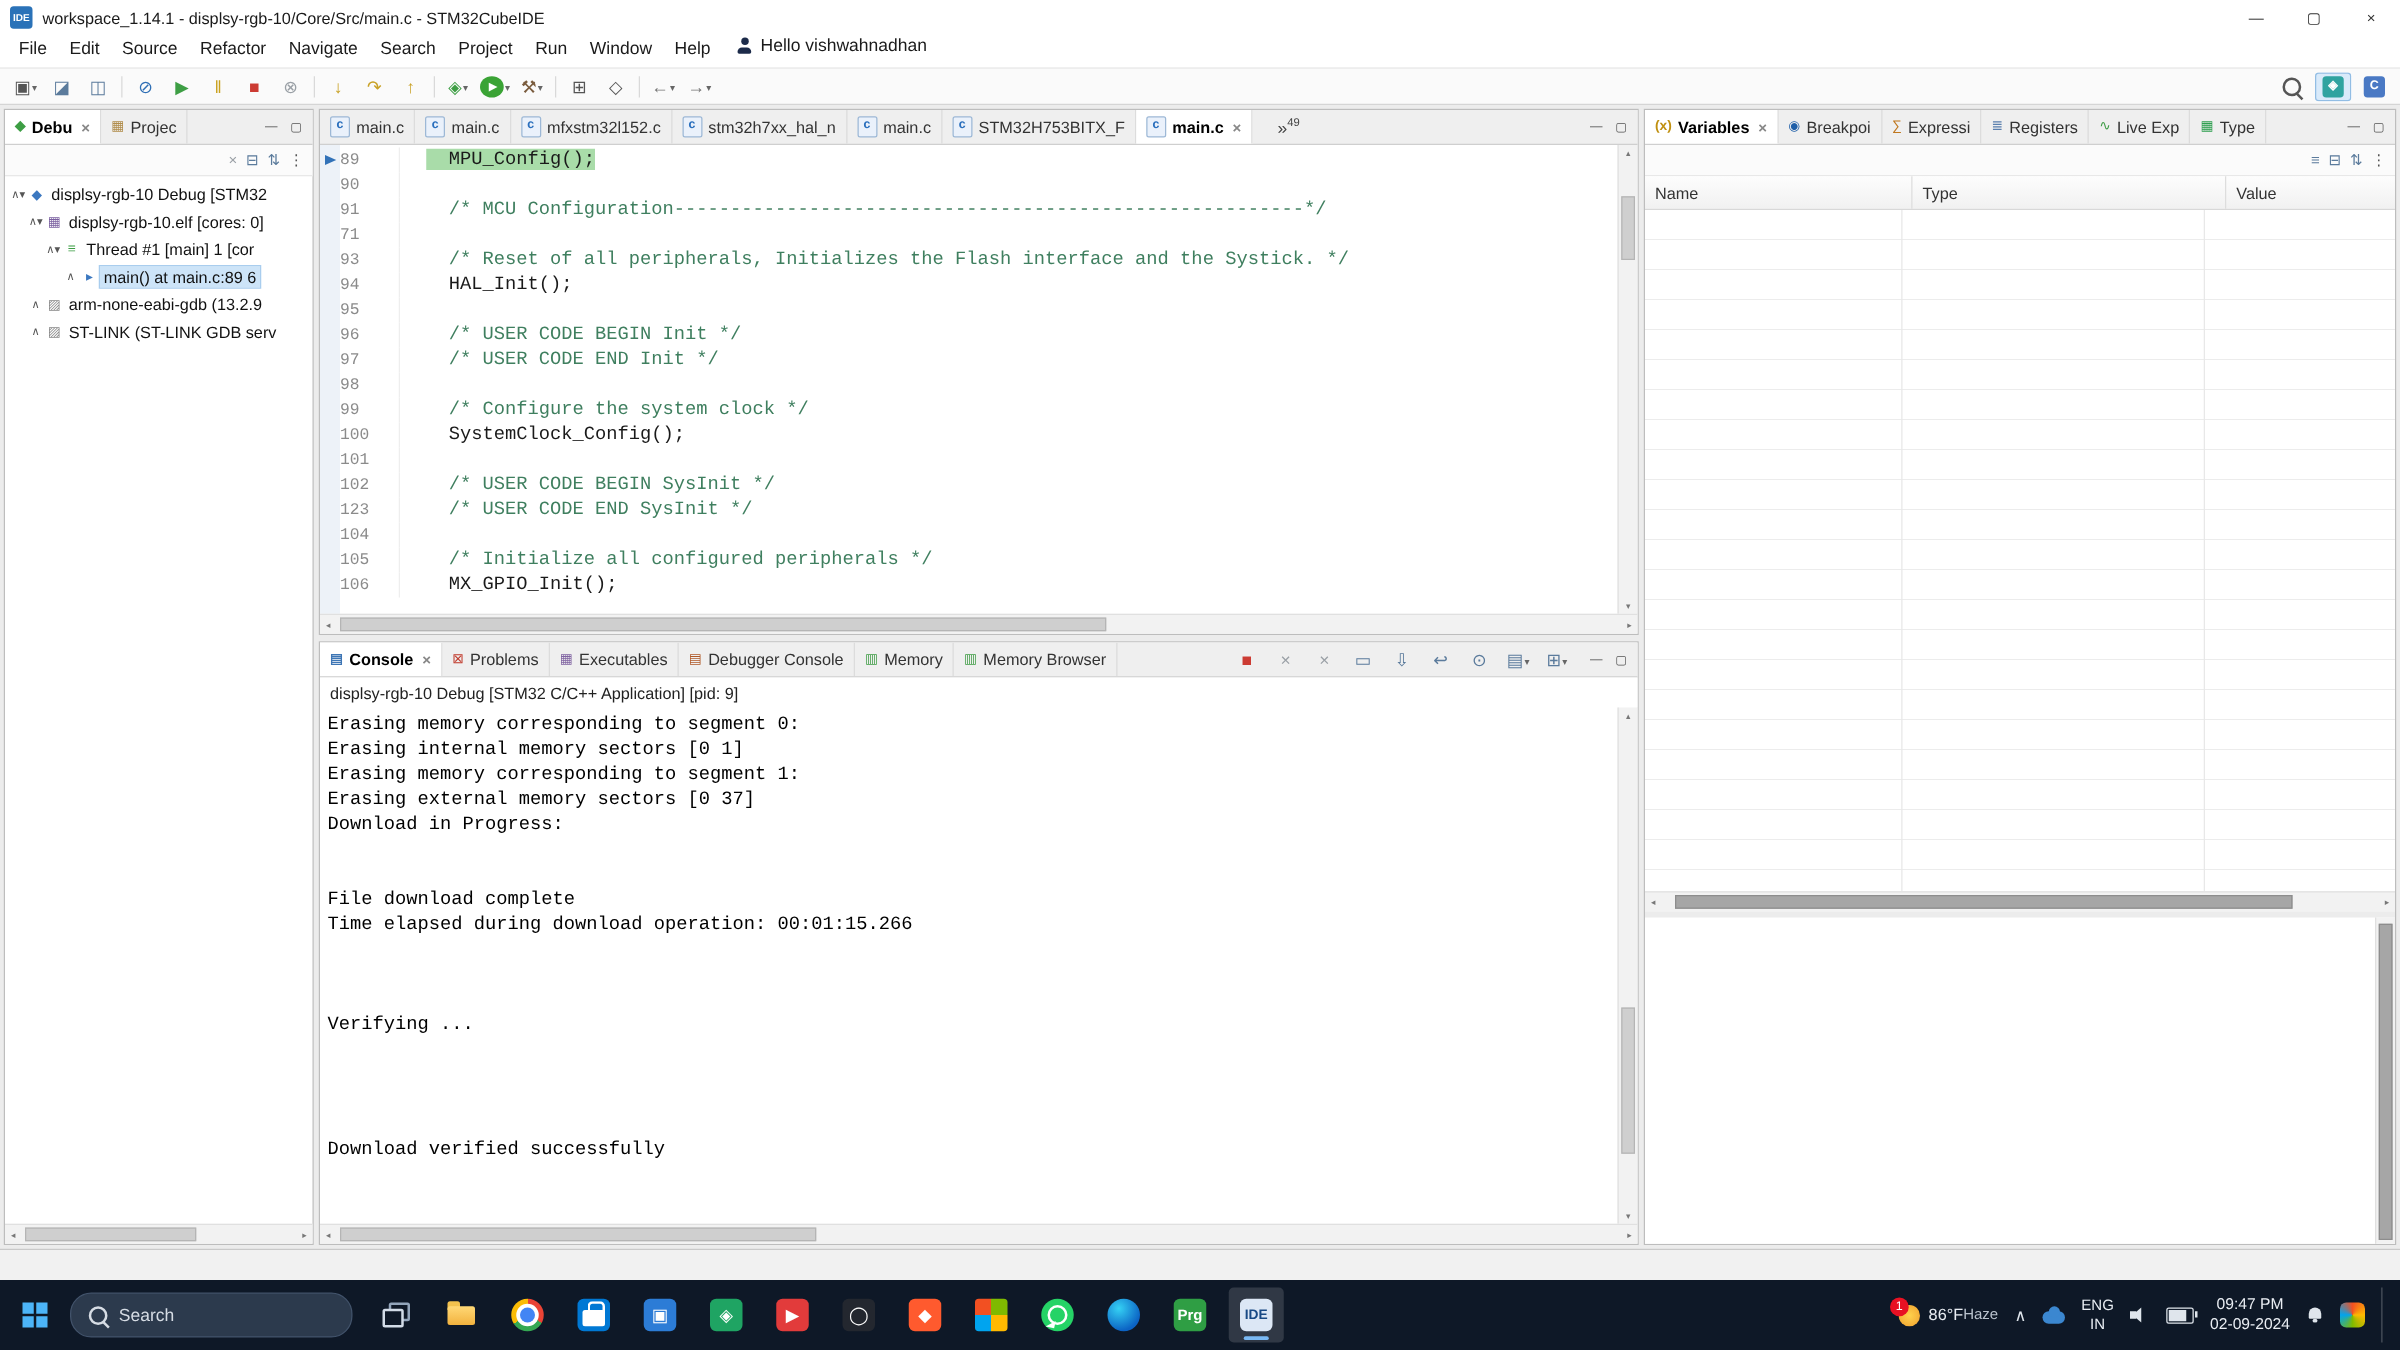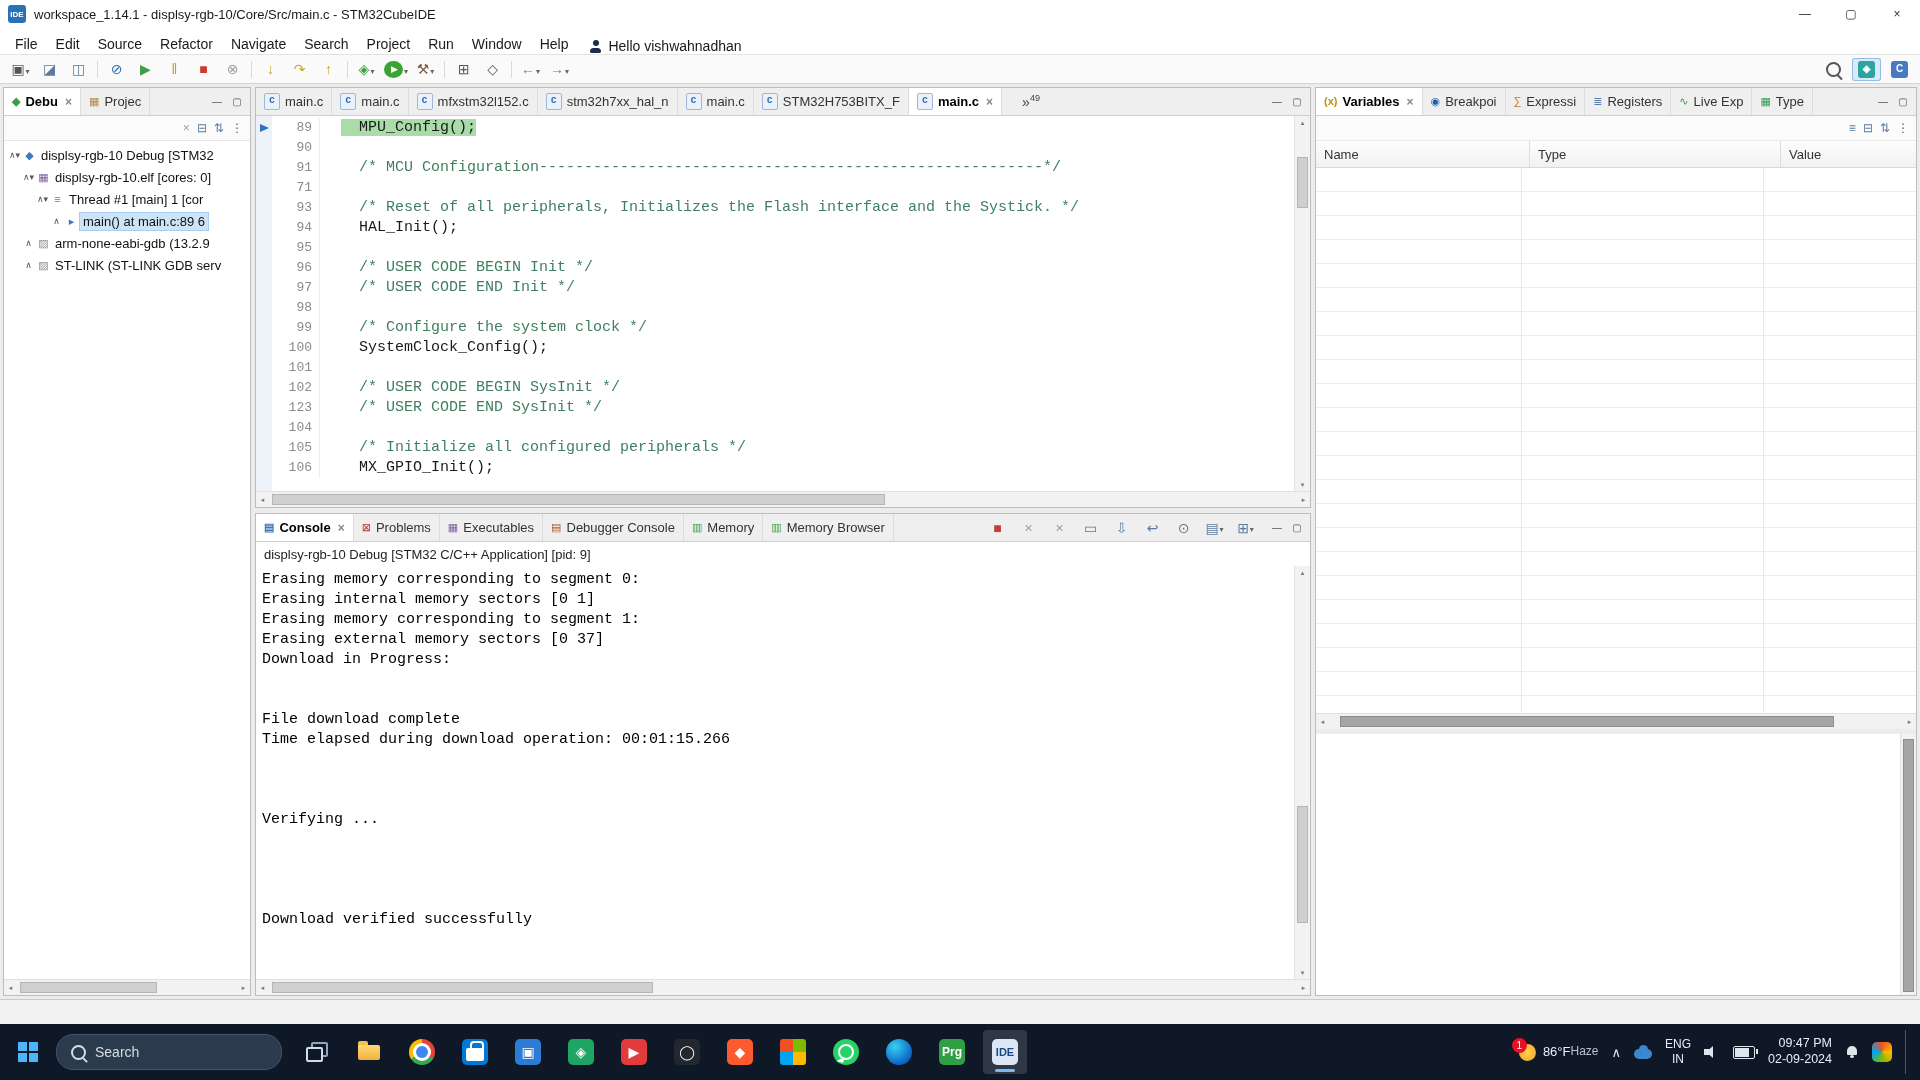--- a/index.html
+++ b/index.html
@@ -6,21 +6,21 @@
   body{width:1920px;height:1080px;overflow:hidden;background:#e8e8e8;font-family:"Liberation Sans",sans-serif;color:#1a1a1a}
   .screen{width:1920px;height:1080px;display:flex;flex-direction:column}
 
   
   .titlebar{height:28px;flex:none;background:#fff;display:flex;align-items:center;gap:8px;padding-left:8px;font-size:13px}
   .app-badge{width:18px;height:18px;border-radius:3px;background:#2a72b8;color:#fff;font-size:8px;font-weight:bold;display:grid;place-items:center;flex:none}
   .win-controls{margin-left:auto;display:flex;height:100%}
   .win-btn{width:46px;display:grid;place-items:center;font-size:12px;color:#333}
 
   
-  .menubar{height:26px;flex:none;background:#fff;border-bottom:1px solid #e2e2e2;display:flex;align-items:flex-end;padding-left:6px;font-size:14px}
+  .menubar{height:26px;flex:none;background:#fff;border-bottom:1px solid #e2e2e2;display:flex;align-items:flex-start;padding-left:6px;font-size:14px}
   .menu-item{padding:2px 9px;border-radius:3px}
   .mb-user{display:flex;align-items:center;gap:6px;margin-left:12px;font-size:14px}
   .person{width:13px;height:13px;position:relative;display:inline-block}
   .person::before{content:"";position:absolute;top:0;left:3.5px;width:6px;height:6px;border-radius:50%;background:#1c2b4a}
   .person::after{content:"";position:absolute;bottom:0;left:1px;width:11px;height:5px;border-radius:5px 5px 2px 2px;background:#1c2b4a}
 
   
   .toolbar{height:28px;flex:none;background:#fafafa;border-bottom:1px solid #d5d5d5;display:flex;align-items:center;padding:0 6px}
   .tb-btn{height:23px;min-width:23px;padding:0 3px;display:inline-flex;align-items:center;justify-content:center;border-radius:3px;flex:none}
   .tb-btn .g{font-size:14px;line-height:1}
@@ -68,21 +68,21 @@
   
   .ed-tabs .tab .ticon{width:14px;height:15px;background:#eaf1fb;border:1px solid #9db8d6;color:#2a6fbd;font-family:"Liberation Mono",monospace;font-weight:bold;font-size:10px;line-height:13px;text-align:center;border-radius:2px}
   .ovf{display:flex;align-items:center;margin-left:14px;color:#444;font-size:14px;padding:0 6px}
   .ovf sup{font-size:9px;margin-top:-7px}
   .editor-sec{height:419px;flex:none}
   .ed-main{flex:1;min-height:0;display:flex}
   .code-area{flex:1;min-width:0;overflow:hidden;background:linear-gradient(90deg,#edf2f8 0,#edf2f8 16px,#fff 16px);padding-top:2px}
   .code-line{display:flex;height:20px;font-family:"Liberation Mono",monospace;font-size:15px;line-height:20px;white-space:pre}
   .code-line .ann{width:16px;flex:none;position:relative}
   .code-line.current .ann::before{content:"";position:absolute;left:4px;top:6px;border-left:9px solid #3272b8;border-top:4px solid transparent;border-bottom:4px solid transparent}
-  .code-line .num{width:40px;flex:none;text-align:right;padding-right:7px;font-size:13px;color:#8b8b8b}
+  .code-line .num{width:40px;flex:none;padding-right:7px;font-size:13px;color:#8b8b8b}
   .code-line .fold{width:13px;flex:none;border-left:1px solid #eee}
   .code-line .txt{flex:1;min-width:0;padding-left:8px}
   .code-line.comment .t{color:#3F7F5F}
   .code-line.highlight .t{background:#a9dca9}
 
   
   .v-scroll{width:15px;flex:none;background:#f2f2f2;border-left:1px solid #e0e0e0;position:relative}
   .h-scroll{height:15px;flex:none;background:#f2f2f2;border-top:1px solid #e0e0e0;position:relative}
   .sb-up,.sb-down{position:absolute;left:0;right:0;height:13px;display:grid;place-items:center;font-size:7px;color:#777}
   .sb-up{top:0}.sb-down{bottom:0}
@@ -159,21 +159,21 @@
   .chev::before{content:"∧"}
   .cloud{width:18px;height:10px;border-radius:10px;background:#3b87d0;position:relative;margin-top:3px}
   .cloud::before{content:"";position:absolute;left:5px;top:-4px;width:9px;height:9px;background:#3b87d0;border-radius:50%}
   .lang{display:flex;flex-direction:column;align-items:center;font-size:12px;line-height:1.25}
   .vol{width:16px;height:14px;position:relative}
   .vol::before{content:"";position:absolute;left:0;top:4px;width:5px;height:6px;background:#dfe5ec}
   .vol::after{content:"";position:absolute;left:2px;top:1px;border-right:7px solid #dfe5ec;border-top:6px solid transparent;border-bottom:6px solid transparent}
   .batt{width:20px;height:11px;border:1px solid #dfe5ec;border-radius:2px;position:relative}
   .batt::before{content:"";position:absolute;left:1px;top:1px;bottom:1px;width:70%;background:#dfe5ec}
   .batt::after{content:"";position:absolute;right:-4px;top:2px;width:2px;height:5px;background:#dfe5ec}
-  .clock{display:flex;flex-direction:column;align-items:flex-end;font-size:12.5px;line-height:1.25}
+  .clock{display:flex;flex-direction:column;align-items:center;font-size:12.5px;line-height:1.25}
   .bell{width:14px;height:14px;position:relative}
   .bell::before{content:"";position:absolute;left:2px;top:1px;width:10px;height:9px;background:#dfe5ec;border-radius:5px 5px 1px 1px}
   .bell::after{content:"";position:absolute;left:5px;bottom:1px;width:4px;height:3px;background:#dfe5ec;border-radius:50%}
   .corner-tile{width:20px;height:20px;border-radius:5px;background:conic-gradient(#f25022,#ffb900,#7fba00,#00a4ef,#f25022)}
   .show-desktop{width:4px;height:44px;border-left:1px solid rgba(255,255,255,.25)}
 </style>
 </head>
 <body>
 
 <div class="screen">

